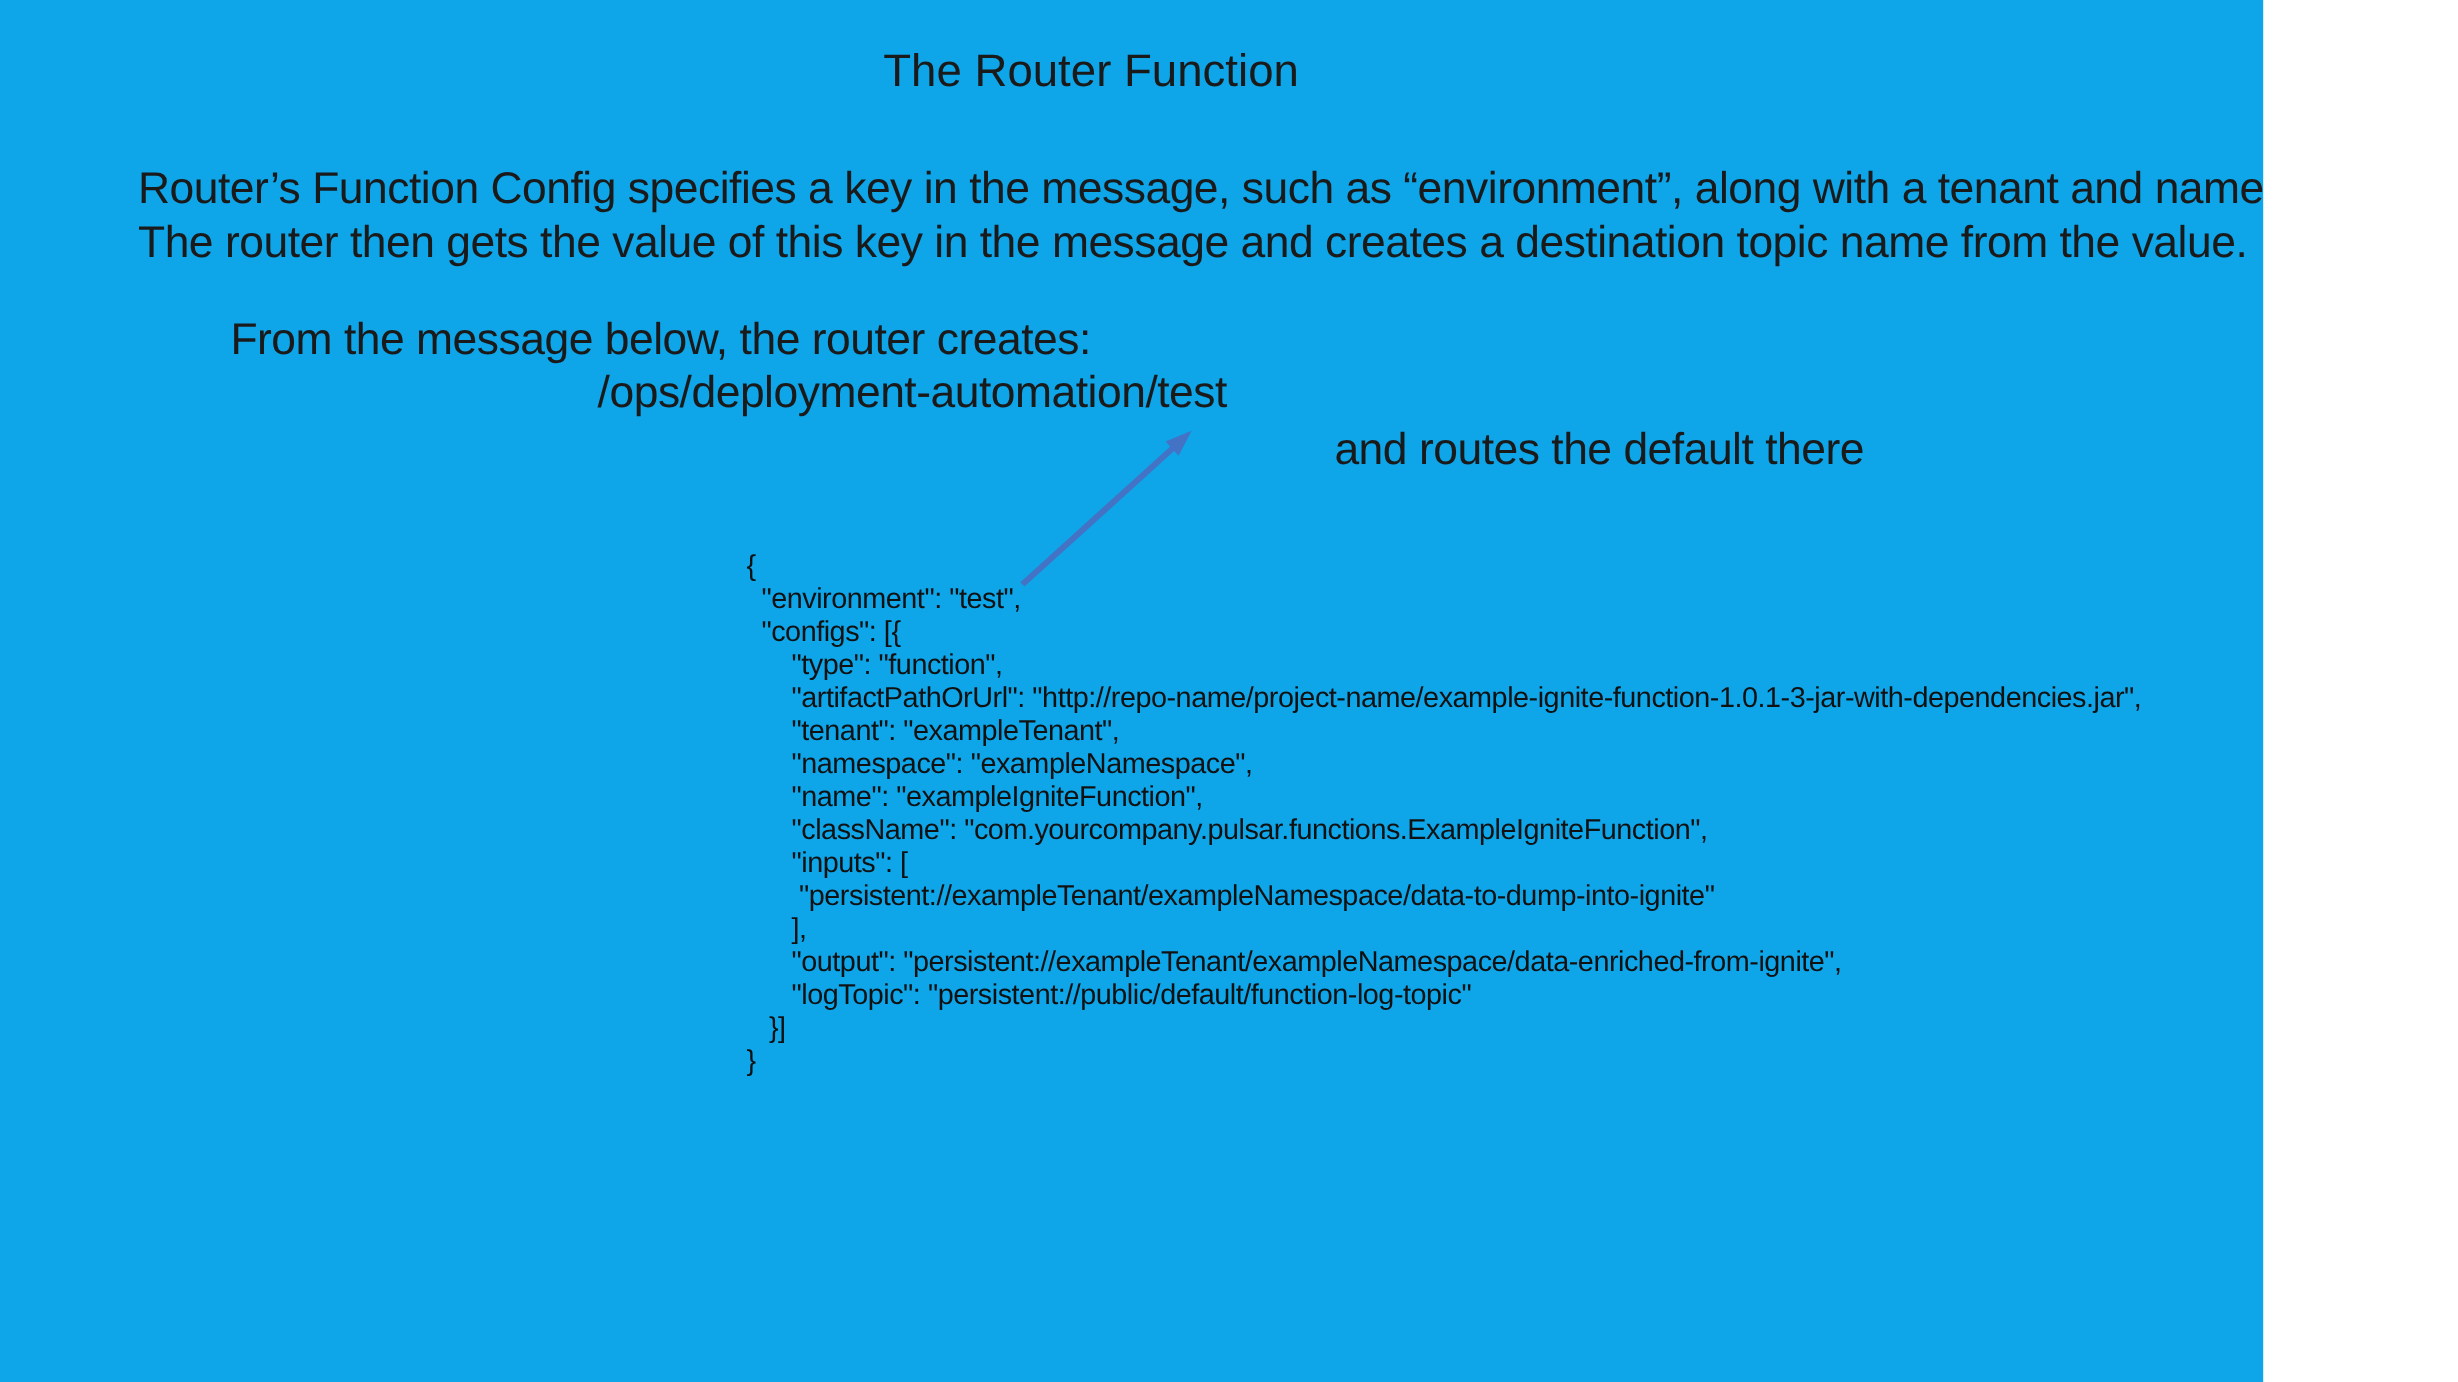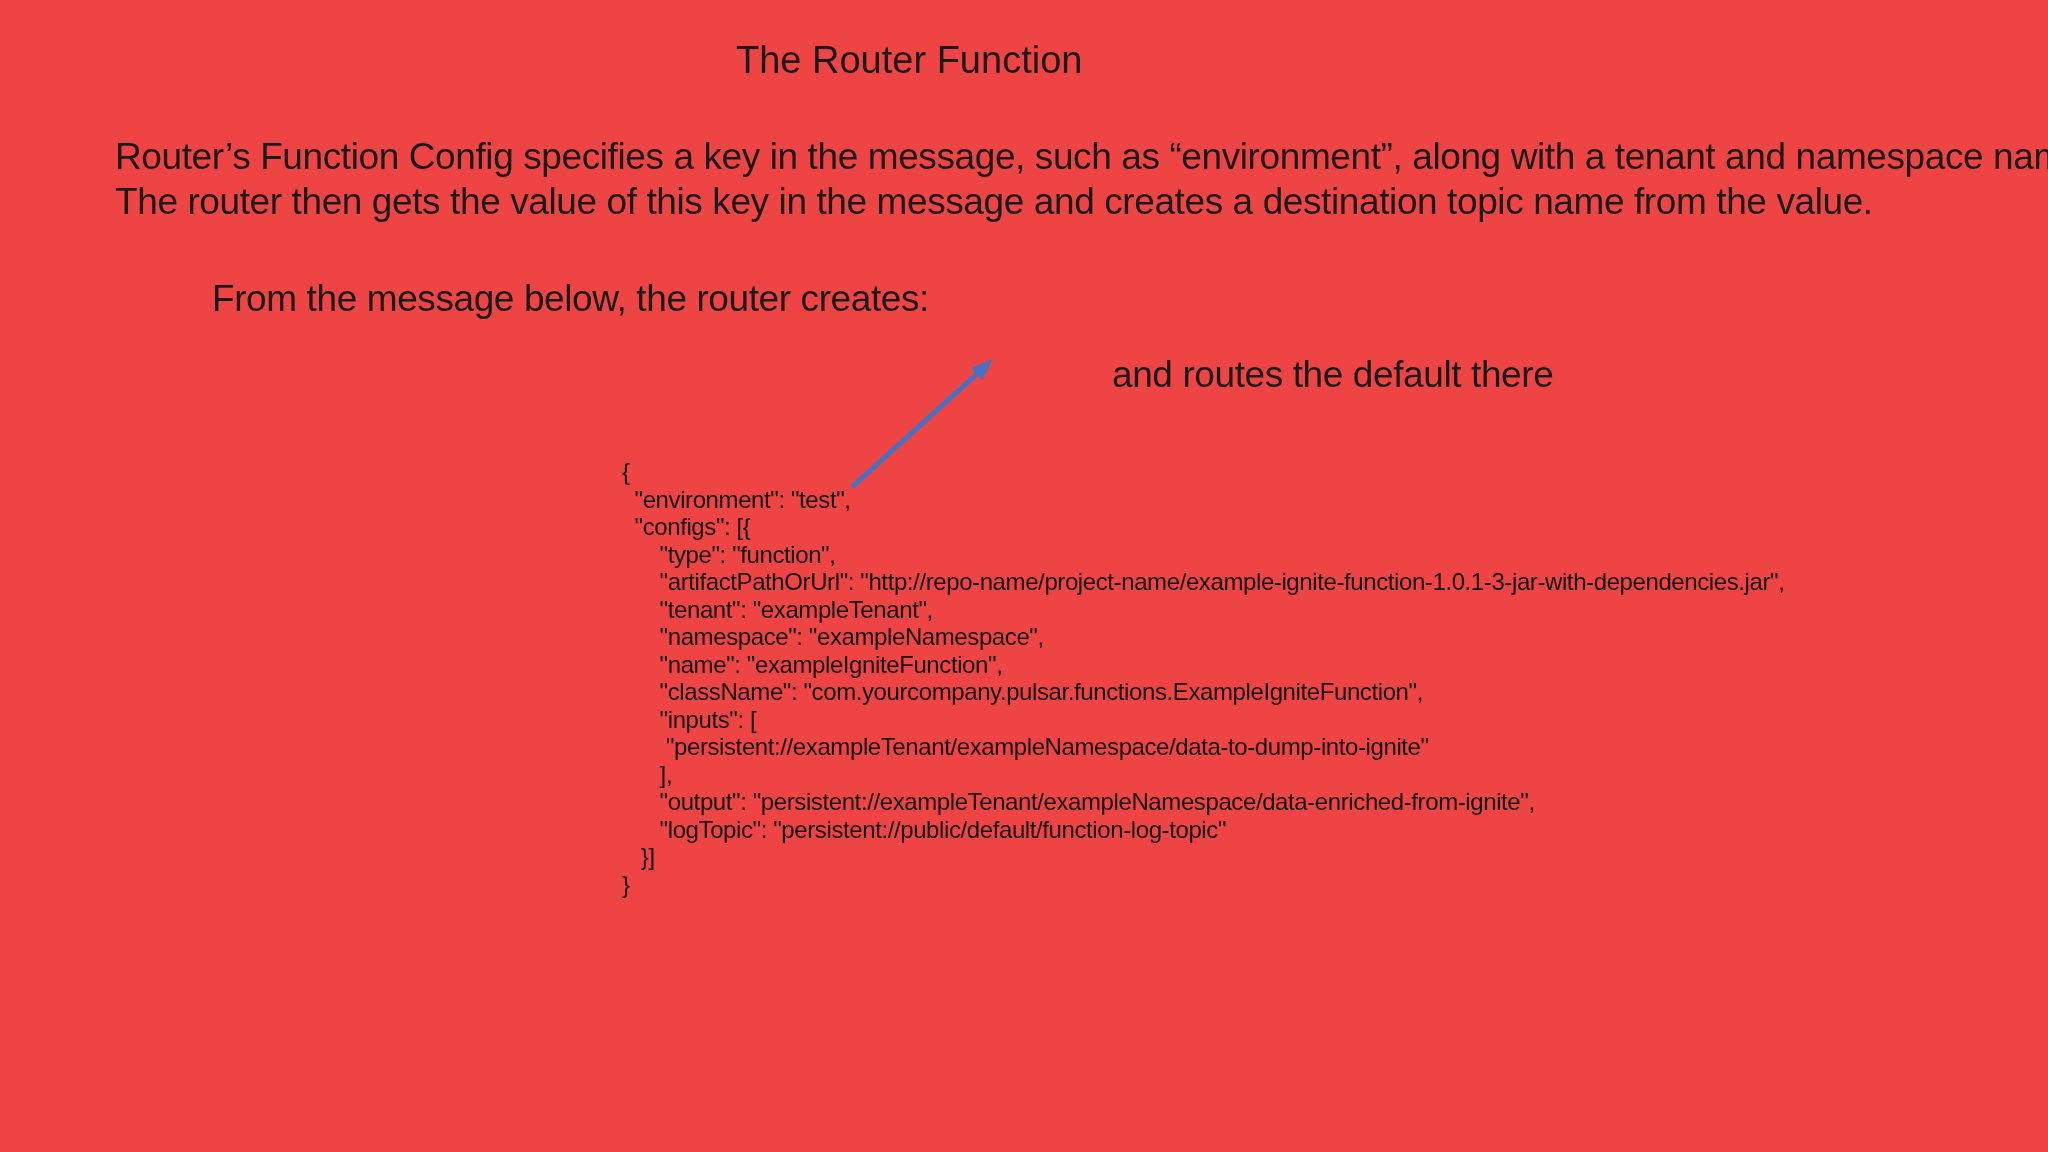--- a/index.html
+++ b/index.html
@@ -2,51 +2,51 @@
 <html><head>
 <meta charset="utf-8">
 <style>
   html, body {
     margin: 0;
     padding: 0;
     background: #ffffff;
   }
   .slide {
     position: relative;
-    width: 2048px;
+    width: 1851px;
     height: 1152px;
-    background: #ef4444;
+    background: #0ea5e9;
     overflow: hidden;
     font-family: "Liberation Sans", sans-serif;
     color: #1a1a1a;
+    padding-left: 35px;
   }
   .abs { position: absolute; }
   .title {
     left: 736px;
     top: 36px;
     font-size: 38px;
     line-height: 48px;
     white-space: nowrap;
   }
   .paragraph {
     left: 115px;
     top: 134px;
     font-size: 37px;
     line-height: 45px;
     letter-spacing: -0.4px;
   }
   .paragraph .pline { white-space: nowrap; }
   .creates-label {
     left: 192px;
-    top: 276px;
+    top: 260px;
     font-size: 37px;
     line-height: 45px;
     letter-spacing: -0.4px;
     white-space: nowrap;
-    margin-left: 20px;
   }
   .topic-path {
     left: 498px;
     top: 304px;
     font-size: 37px;
     line-height: 45px;
     letter-spacing: -0.4px;
     white-space: nowrap;
   }
   .routes-label {
@@ -82,20 +82,21 @@
 
   <div class="abs title">The Router Function</div>
 
   <div class="abs paragraph">
     <div class="pline">Router’s Function Config specifies a key in the message, such as “environment”, along with a tenant and namespace name.</div>
     <div class="pline">The router then gets the value of this key in the message and creates a destination topic name from the value.</div>
   </div>
 
   <div class="abs creates-label">From the message below, the router creates:</div>
 
+  <div class="abs topic-path">/ops/deployment-automation/test</div>
 
   <div class="abs routes-label">and routes the default there</div>
 
   <svg class="abs arrow-svg" viewBox="0 0 170 155" xmlns="http://www.w3.org/2000/svg">
     <line x1="12" y1="142" x2="139" y2="27" stroke="#4472C4" stroke-width="5"></line>
     <polygon points="153,14 142.1,34.7 131.3,22.9" fill="#4472C4"></polygon>
   </svg>
 
   <pre class="abs json-block">{
   "environment": "test",

